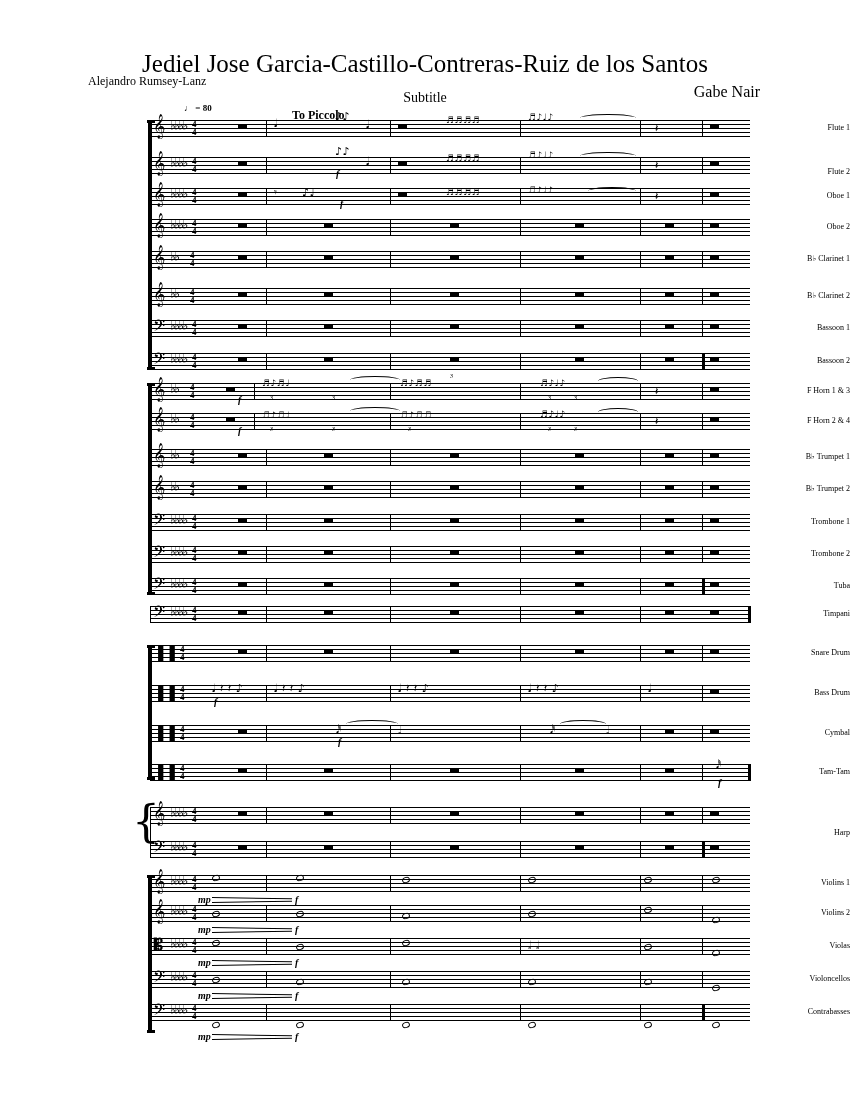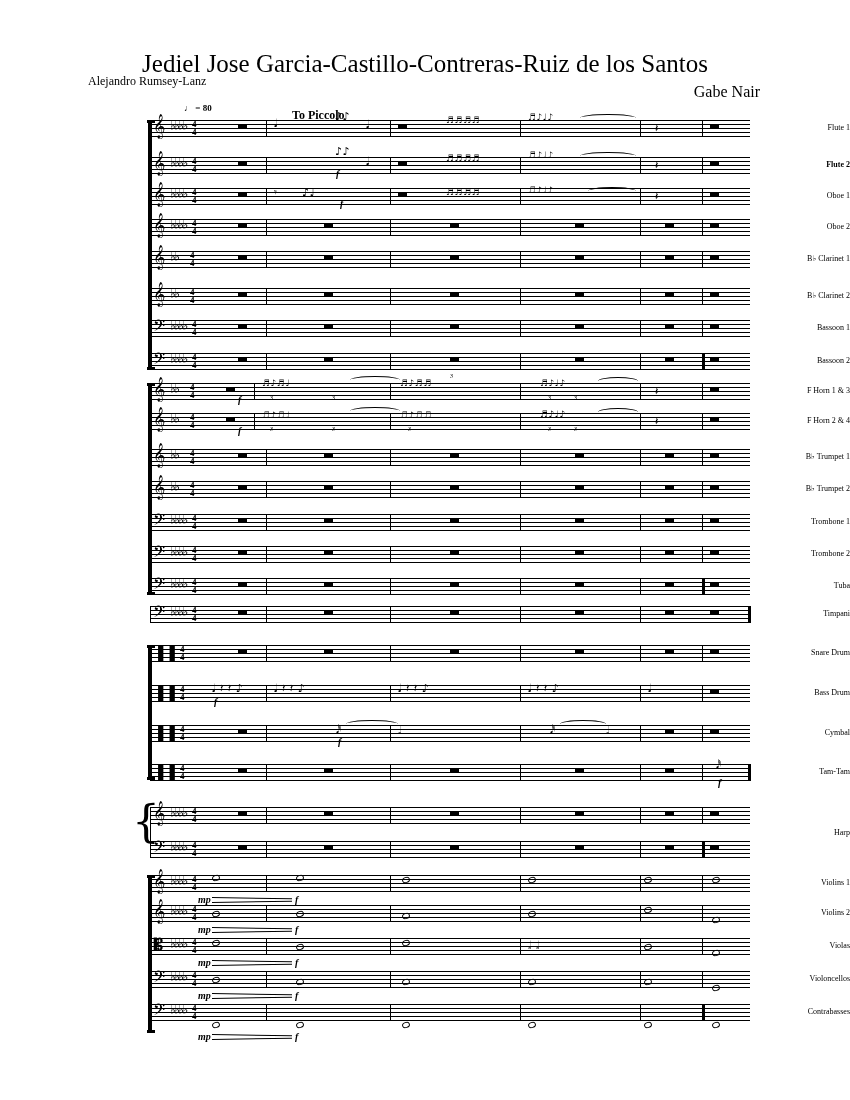--- a/index.html
+++ b/index.html
@@ -237,20 +237,21 @@
   }
 </style>
 </head>
 <body>
 
 <div class="page">
 
   <div class="title">Jediel Jose Garcia-Castillo-Contreras-Ruiz de los Santos</div>
   <div class="composer">Alejandro Rumsey-Lanz</div>
   <div class="arranger">Gabe Nair</div>
+  <div class="subtitle">Subtitle</div>
 
   <div class="tempo" style="top:103px;left:184px;">
     <span>♩</span>
     <span>= 80</span>
   </div>
   <div class="texttag" style="top:108px;left:292px;">To Piccolo</div>
 
   <div class="bracket" style="top:120px;height:250px;"></div>
 
   <div class="system" style="top:120px;height:17px;">
@@ -280,21 +281,21 @@
       <div class="barline" style="left:116px;top:0;height:17px;"></div>
       <div class="barline" style="left:240px;top:0;height:17px;"></div>
       <div class="barline" style="left:370px;top:0;height:17px;"></div>
       <div class="barline" style="left:490px;top:0;height:17px;"></div>
       <div class="barline" style="left:552px;top:0;height:17px;"></div>
       <div class="tie" style="left:430px;top:-6px;width:56px;"></div>
     </div>
   </div>
 
   <div class="system" style="top:157px;height:17px;">
-    <div class="inst-label" style="top:3px;font-weight:bold;">Flute 2</div>
+    <div class="inst-label" style="top:10px;">Flute 2</div>
     <div class="staff">
       <div class="line"></div>
         <div class="line"></div>
         <div class="line"></div>
         <div class="line"></div>
         <div class="line"></div>
       <div class="glyph clef-treble" style="left:3px;">𝄞</div>
       <div class="keysig" style="left:20px;">♭♭♭♭</div>
       <div class="timesig" style="left:42px;top:0px;">
         <div>4</div>

